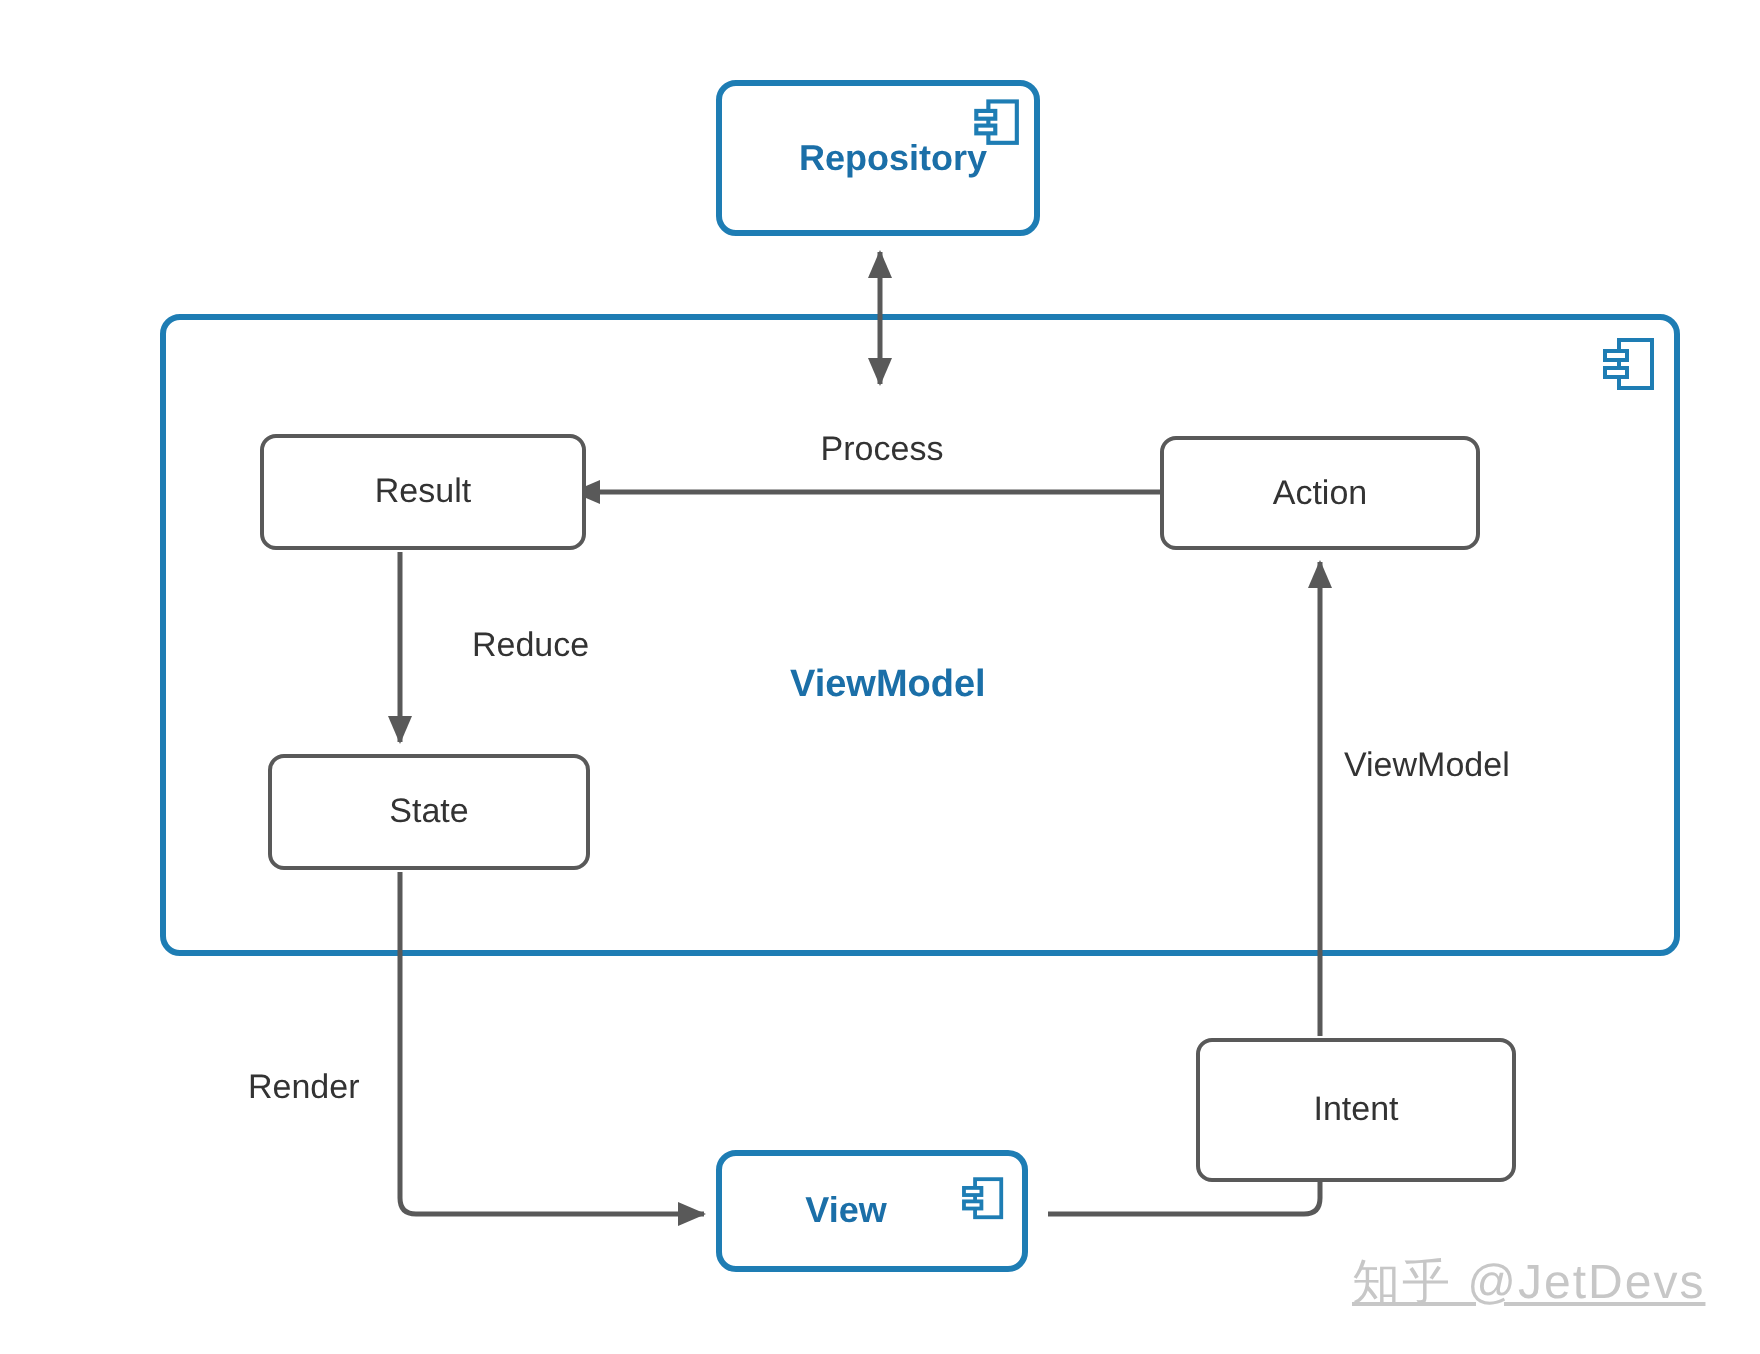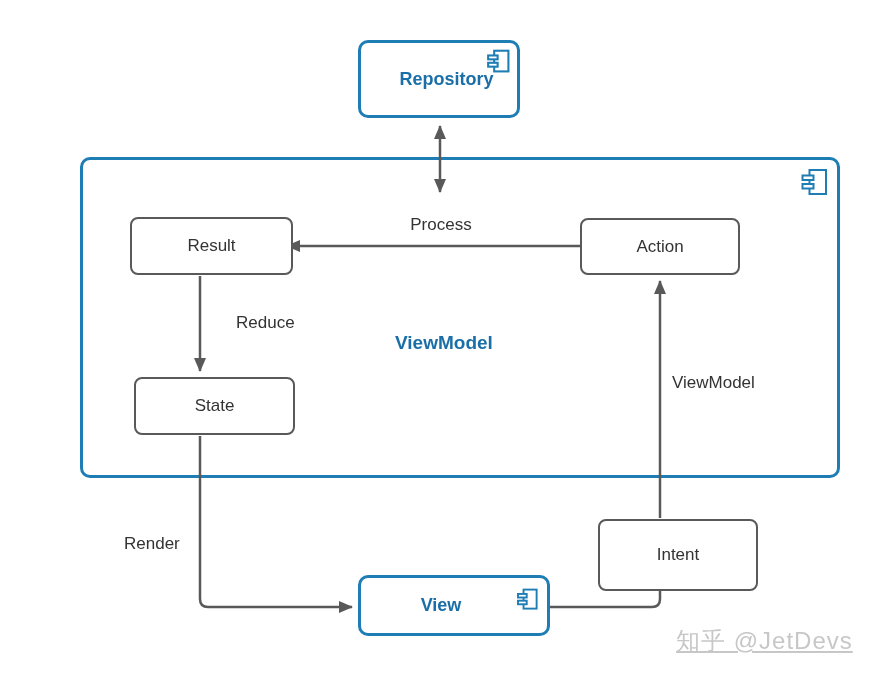--- a/index.html
+++ b/index.html
@@ -23,21 +23,21 @@
   }
   .node.blue {
     border:3px solid #1e7db4; border-radius:10px;
     color:#1b6fa8; font-size:18px; font-weight:bold;
   }
   .node-repository { left:358px; top:40px;  width:162px; height:78px;padding-left:15px; }
   .node-result     { left:130px; top:217px; width:163px; height:58px; }
   .node-action     { left:580px; top:218px; width:160px; height:57px; }
   .node-state      { left:119px; top:377px; width:161px; height:58px;margin-left:15px; }
   .node-intent     { left:580px; top:519px; width:160px; height:72px;margin-left:18px; }
-  .node-view       { left:358px; top:575px; width:192px; height:61px; }
+  .node-view       { left:358px; top:575px; width:156px; height:61px; }
   .comp-icon { position:absolute; }
   .icon-repo { right:6px; top:6px; }
   .icon-view { right:8px; top:10px; }
   .icon-vm   { right:9px; top:8px; }
   .edge-label {
     position:absolute; color:#333333; font-size:17px; z-index:3; white-space:nowrap;
   }
   .lbl-process    { left:391px; top:215px; width:100px; text-align:center; }
   .lbl-reduce     { left:236px; top:313px; }
   .lbl-interprete { left:672px; top:373px; }

